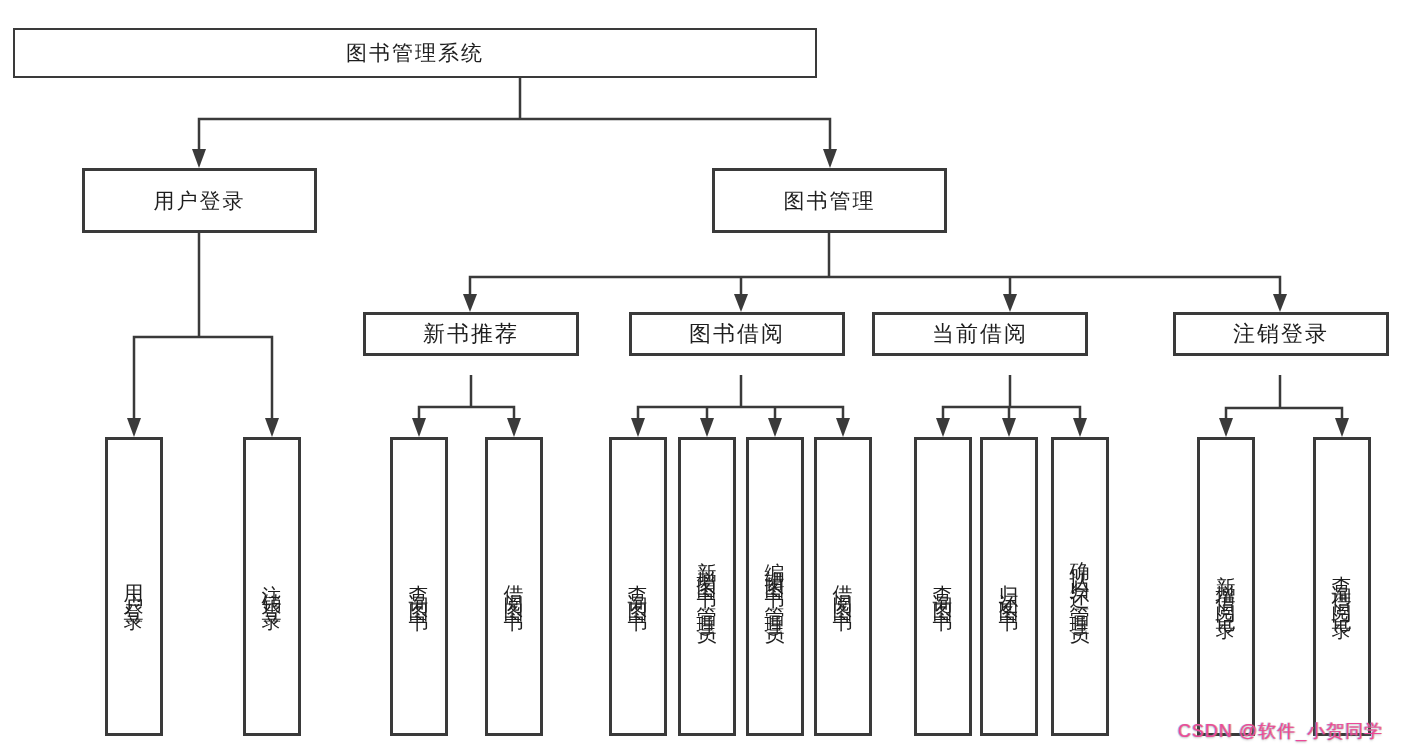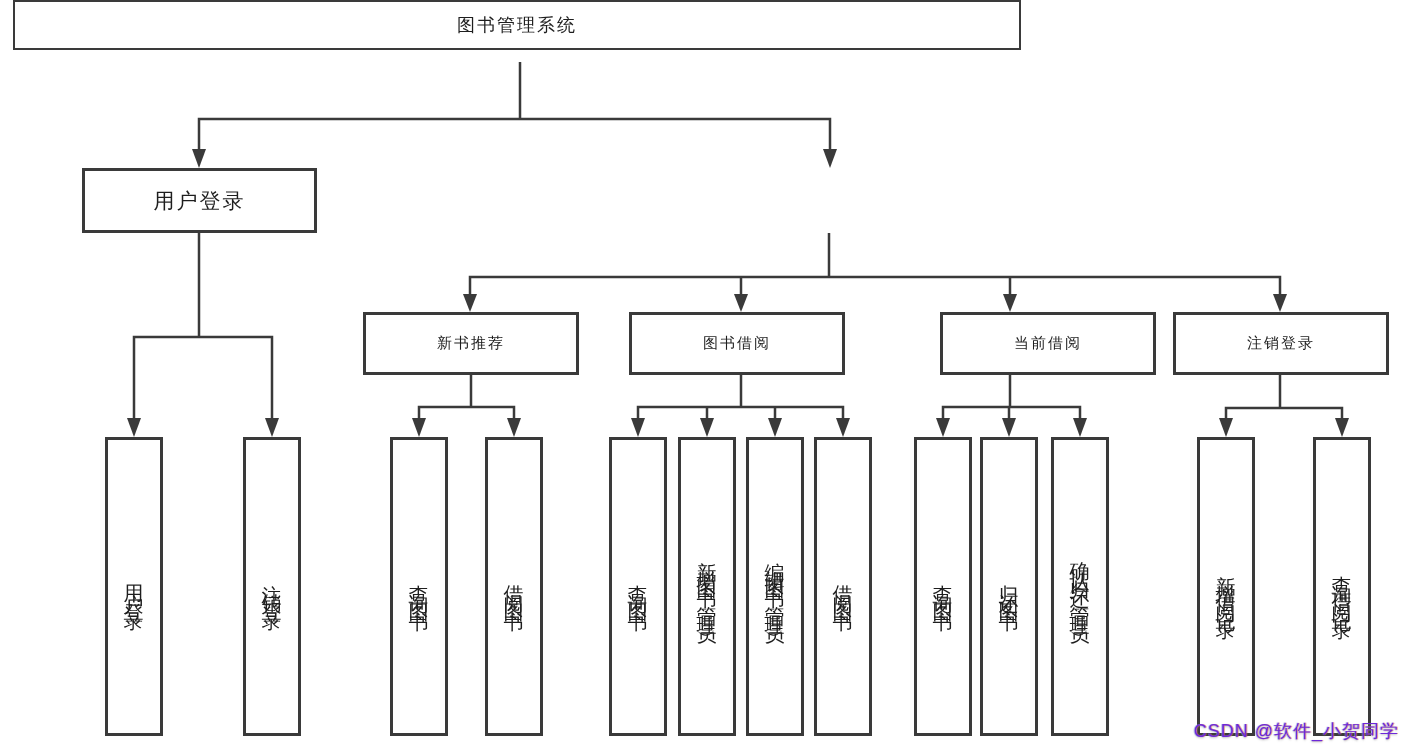--- a/index.html
+++ b/index.html
@@ -21,54 +21,54 @@
     box-sizing: border-box;
     background: #ffffff;
     border: 3px solid #3a3a3a;
     color: #1e1e1e;
     display: flex;
     align-items: center;
     justify-content: center;
     text-align: center;
   }
   .root-box {
-    left: 13px; top: 0; width: 1008px; height: 50px;
+    left: 13px; top: 28px; width: 804px; height: 50px;
     border-width: 2px;
-    font-size: 18px;
+    font-size: 21px;
     letter-spacing: 2px;
   }
   .l2-box {
     top: 168px; width: 235px; height: 65px;
     font-size: 21px;
     letter-spacing: 2px;
   }
   .l3-box {
-    top: 312px; width: 216px; height: 63px;
-    font-size: 15px;
+    top: 312px; width: 216px; height: 44px;
+    font-size: 22px;
     letter-spacing: 2px;
   }
   .leaf-box {
     top: 437px; width: 58px; height: 299px;
   }
   .vtext {
     writing-mode: vertical-rl;
     text-orientation: mixed;
     font-size: 20px;
     letter-spacing: 9px;
     line-height: 1;
     color: #1e1e1e;
     white-space: nowrap;
   }
   .watermark {
     position: absolute;
-    right: 6px;
+    right: 22px;
     bottom: 4px;
     font-size: 18px;
     letter-spacing: 1px;
-    color: #6d28d9;
+    color: #ec4899;
     text-shadow: 1px 0 0 rgba(222, 110, 90, 0.55),
                  -1px 0 0 rgba(130, 145, 230, 0.5),
                  0 1px 2px rgba(125, 125, 125, 0.55);
     z-index: 10;
   }
 </style>
 </head>
 <body>
 
 <div class="canvas">
@@ -123,24 +123,25 @@
       <polygon points="1002,418 1016,418 1009,437"></polygon>
       <polygon points="1073,418 1087,418 1080,437"></polygon>
       <polygon points="1219,418 1233,418 1226,437"></polygon>
       <polygon points="1335,418 1349,418 1342,437"></polygon>
     </g>
   </svg>
 
   <div class="box root-box">图书管理系统</div>
 
   <div class="box l2-box" style="left:82px">用户登录</div>
+  <div class="box l2-box" style="left:712px">图书管理</div>
 
   <div class="box l3-box" style="left:363px">新书推荐</div>
   <div class="box l3-box" style="left:629px">图书借阅</div>
-  <div class="box l3-box" style="left:940px">当前借阅</div>
+  <div class="box l3-box" style="left:872px">当前借阅</div>
   <div class="box l3-box" style="left:1173px">注销登录</div>
 
   <div class="box leaf-box" style="left:105px">
     <span class="vtext">用户登录</span>
   </div>
   <div class="box leaf-box" style="left:243px">
     <span class="vtext">注销登录</span>
   </div>
 
   <div class="box leaf-box" style="left:390px">

